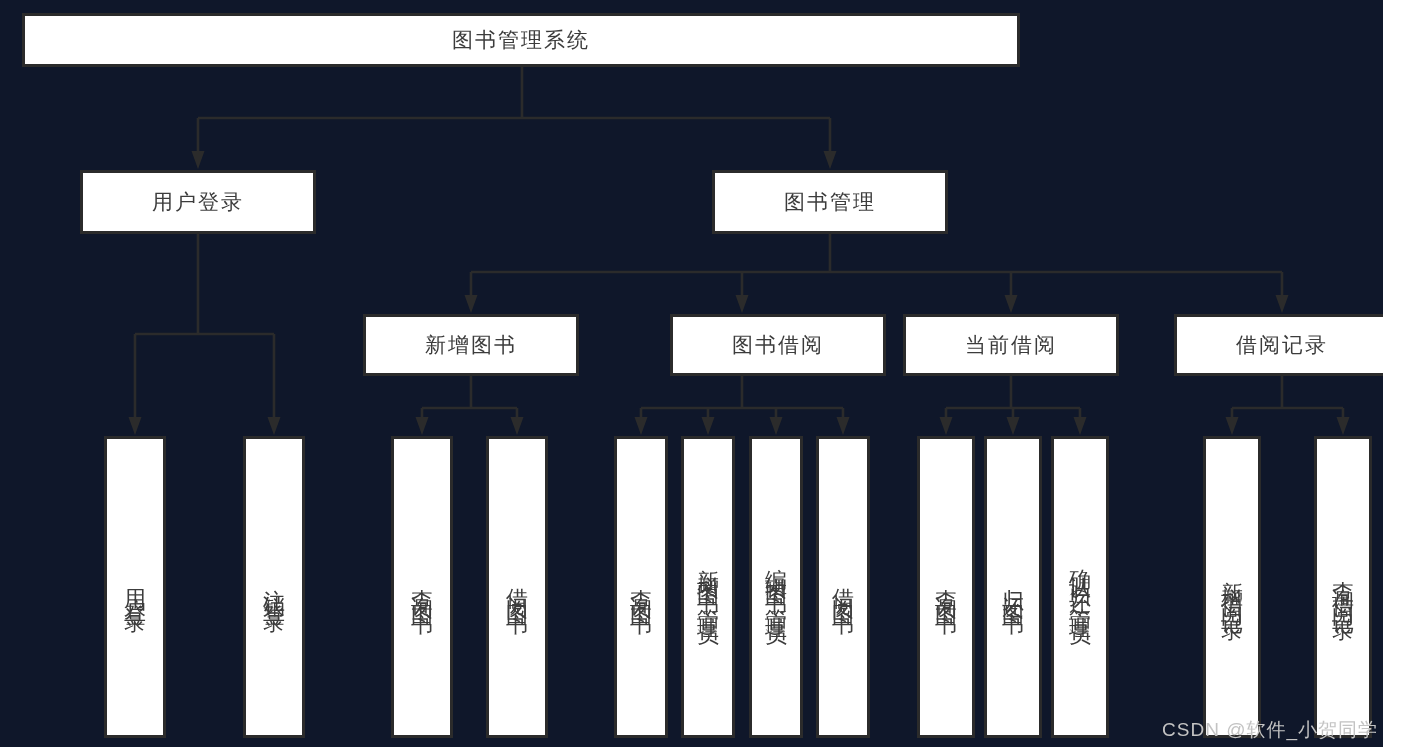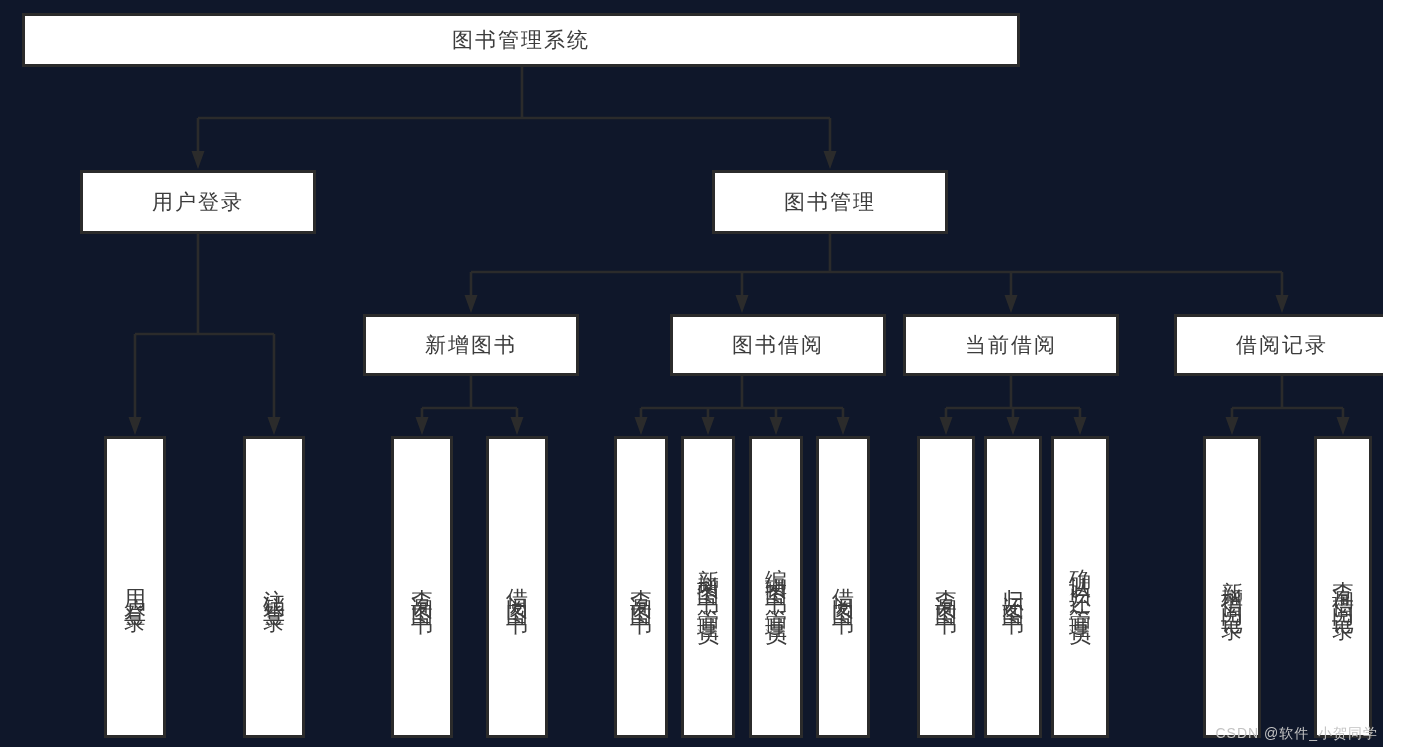--- a/index.html
+++ b/index.html
@@ -44,21 +44,21 @@
     font-size: 22px;
     letter-spacing: 8px;
     line-height: 1;
     white-space: nowrap;
     color: #3c3c3c;
   }
   .watermark {
     position: absolute;
     right: 5px;
     bottom: 4px;
-    font-size: 14px;
+    font-size: 19px;
     color: #c3c3c3;
     letter-spacing: 1px;
     z-index: 2;
     white-space: nowrap;
   }
 </style>
 </head>
 <body>
 
 <div class="canvas">

